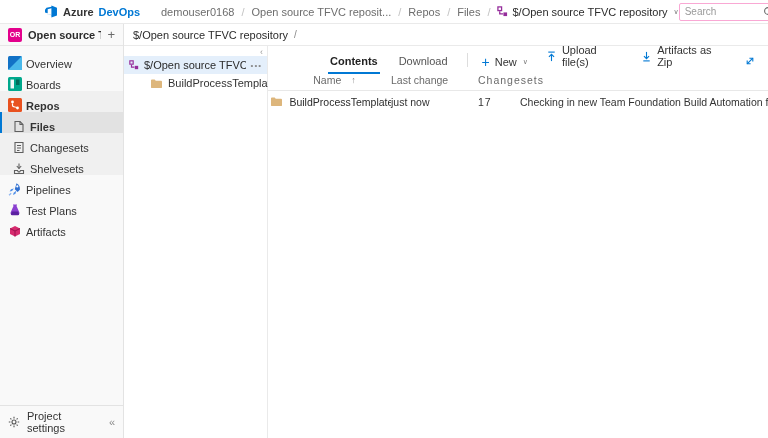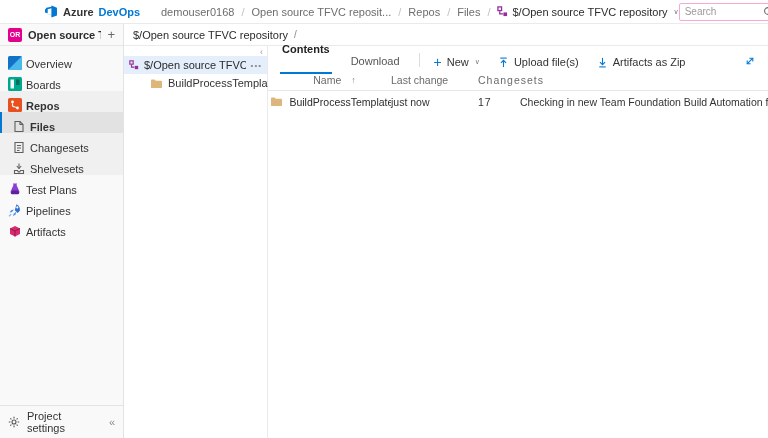--- a/index.html
+++ b/index.html
@@ -74,21 +74,21 @@
     display:flex; align-items:center; gap:5px; padding:0 5px; cursor:pointer; }
   .tree-root .tr-label { color:#2b2b2b; white-space:nowrap; overflow:hidden; flex:1; }
   .tree-root .tr-more { color:#8a8a8a; font-size:8px; letter-spacing:1px; cursor:pointer; }
   .tree-child { height:18px; display:flex; align-items:center; gap:5px;
     padding-left:26px; cursor:pointer; }
 
   
   .content { position:absolute; top:46px; left:268px; right:0; bottom:0; background:#fff; }
   .toolbar { height:28px; display:flex; align-items:flex-end; padding:0 12px; }
   .tab { padding:0 2px 7px; margin-right:17px; color:#555; cursor:pointer; }
-  .tab.active { color:#222; font-weight:bold; border-bottom:2px solid #0078d4; padding-bottom:17px; }
+  .tab.active { color:#222; font-weight:bold; border-bottom:2px solid #0078d4; padding-bottom:5px;margin-left:48px; }
   .tb-divider { width:1px; height:14px; background:#ddd; margin:0 14px 7px 0; }
   .command { display:flex; align-items:center; gap:5px; margin-right:18px;
     padding-bottom:6px; color:#333; cursor:pointer; }
   .command .plus { color:#0078d4; font-size:14px; font-weight:300; line-height:10px; }
   .command .chev { color:#777; font-size:7px; margin-left:1px; }
   .expand-btn { margin-left:auto; padding-bottom:7px; cursor:pointer; }
 
   .thead { display:flex; align-items:center; height:14px; margin-top:3px;
     border-bottom:1px solid #e8e8e8; padding-bottom:8px; color:#6a6a6a; font-size:10.5px; }
   .trow { display:flex; align-items:center; height:21px; font-size:10.5px; cursor:pointer; }
@@ -215,37 +215,37 @@
           <path d="M6 1.5v5"></path>
             <path d="M3.8 4 L6 6.5 L8.2 4"></path>
           <path d="M1.5 8.5h3l.8 1.4h1.4l.8-1.4h3V11.5h-9z"></path>
         </svg>
       </span>
       <span class="ni-label">Shelvesets</span>
     </div>
     <div class="nav-item">
       <span class="ni-icon">
         <svg width="14" height="14" viewBox="0 0 14 14">
-          <path d="M5 1.5h4v1h-0.7l3 6.8c.6 1.3-.4 2.7-1.8 2.7H4.5c-1.4 0-2.4-1.4-1.8-2.7l3-6.8H5z" fill="#8a3fd0"></path>
-          <path d="M4 8.5h6l1 2.3c.3.7-.2 1.4-.9 1.4H3.9c-.7 0-1.2-.7-.9-1.4z" fill="#5b21a0"></path>
-        </svg>
-      </span>
-      <span class="ni-label">Test Plans</span>
-    </div>
-    <div class="nav-item">
-      <span class="ni-icon">
-        <svg width="14" height="14" viewBox="0 0 14 14">
           <path d="M8.5 1.2 c2.6 1.2 3.8 4 3.4 6.6 l-2.3 2.3 -2.8-2.8 z" fill="#2f6fd0"></path>
           <path d="M5.9 6.4 L3 7.2 1.6 9.6 4 9.1 z" fill="#4f8fe8"></path>
           <path d="M8.3 8.8 L7.5 11.7 5.1 13.1 5.6 10.7 z" fill="#4f8fe8"></path>
           <circle cx="9.3" cy="4.4" r="1.1" fill="#fff"></circle>
           <path d="M3.2 11.2 L1 13.2" stroke="#8ab2ef" stroke-width="1.2"></path>
         </svg>
       </span>
       <span class="ni-label">Pipelines</span>
+    </div>
+    <div class="nav-item">
+      <span class="ni-icon">
+        <svg width="14" height="14" viewBox="0 0 14 14">
+          <path d="M5 1.5h4v1h-0.7l3 6.8c.6 1.3-.4 2.7-1.8 2.7H4.5c-1.4 0-2.4-1.4-1.8-2.7l3-6.8H5z" fill="#8a3fd0"></path>
+          <path d="M4 8.5h6l1 2.3c.3.7-.2 1.4-.9 1.4H3.9c-.7 0-1.2-.7-.9-1.4z" fill="#5b21a0"></path>
+        </svg>
+      </span>
+      <span class="ni-label">Test Plans</span>
     </div>
     <div class="nav-item">
       <span class="ni-icon">
         <svg width="14" height="14" viewBox="0 0 14 14">
           <path d="M2 4.5 L7 2 L12 4.5 V10 L7 12.5 L2 10 Z" fill="#d62b6e"></path>
           <path d="M2 4.5 L7 7 L12 4.5 M7 7 v5.5" stroke="#9e1250" stroke-width="1" fill="none"></path>
         </svg>
       </span>
       <span class="ni-label">Artifacts</span>
     </div>

